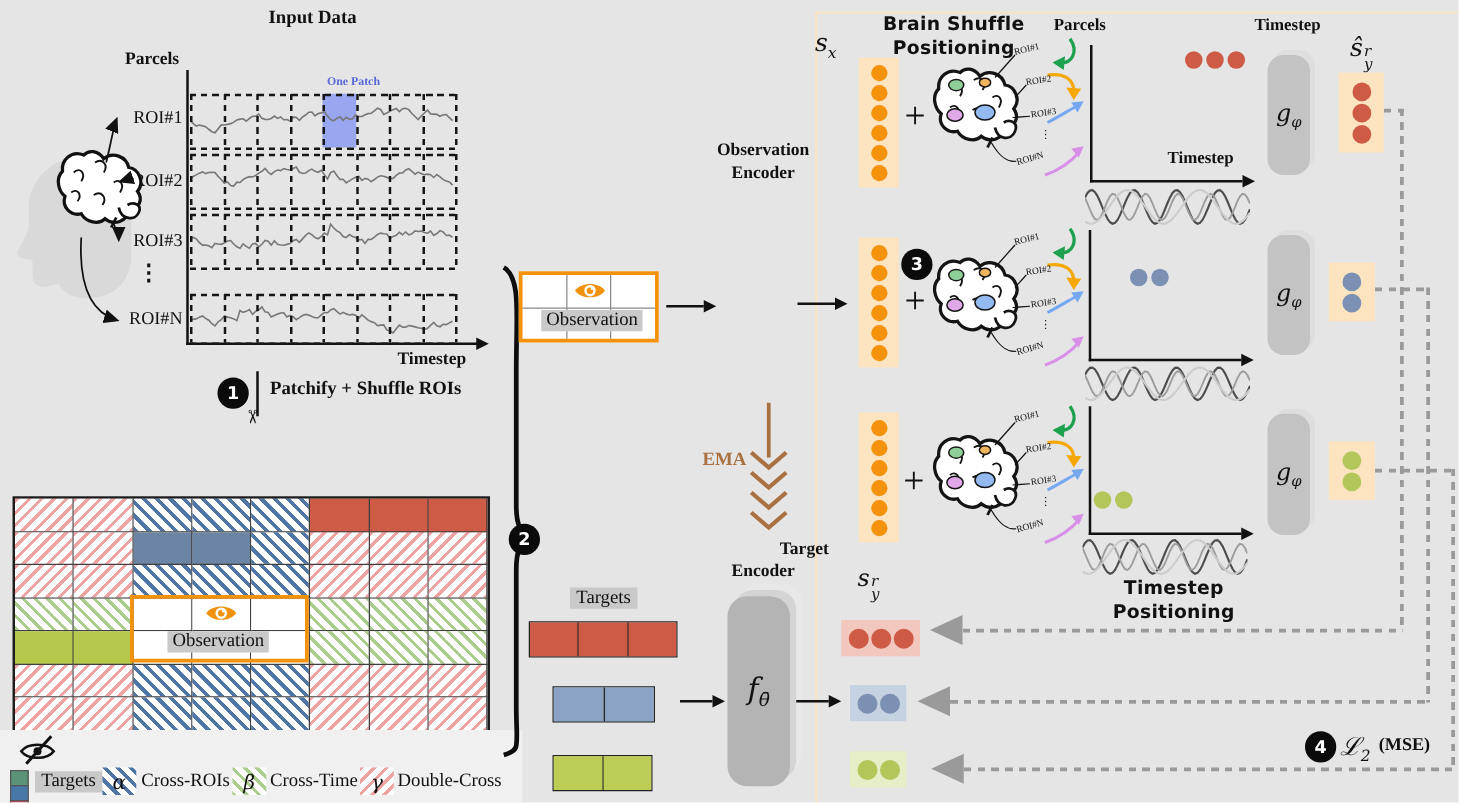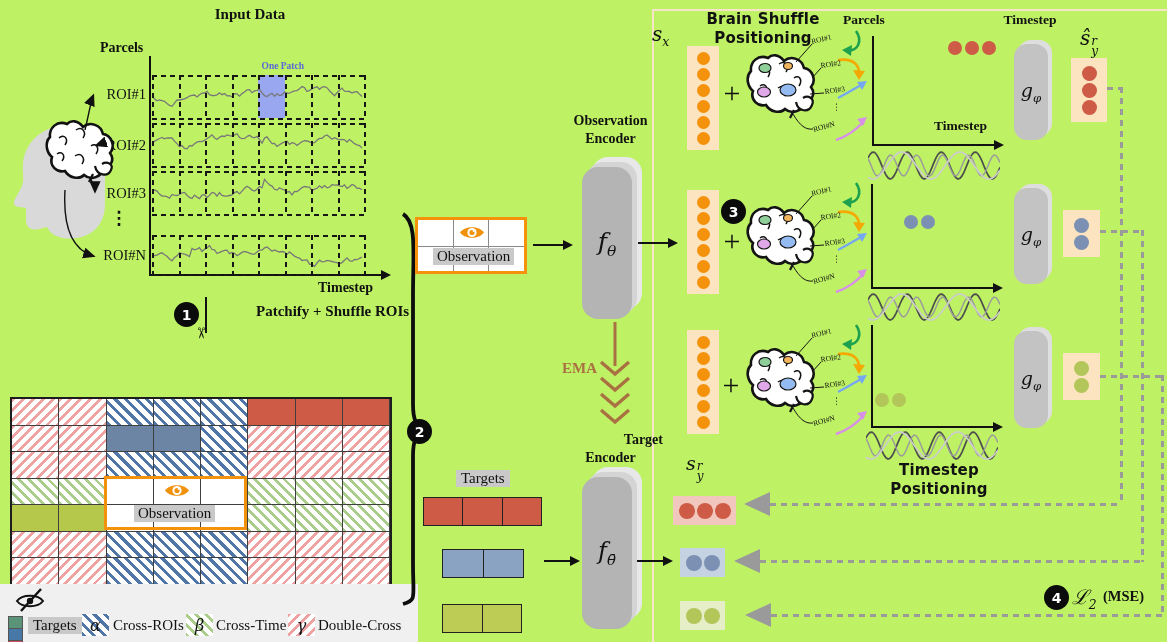--- a/index.html
+++ b/index.html
@@ -1,16 +1,16 @@
 <!DOCTYPE html>
 <html><head>
 <meta charset="utf-8">
 <style>
   html,body{margin:0;padding:0;background:#fff;}
-  #canvas{position:relative;width:1167px;height:642px;background:#bef264;overflow:hidden;
+  #canvas{position:relative;width:1167px;height:642px;background:#e5e5e5;overflow:hidden;
           font-family:"Liberation Serif",serif;color:#111;}
   .abs{position:absolute;}
   .c{text-align:center;}
   .b{font-weight:bold;}
   .hand{font-family:"DejaVu Sans",sans-serif;font-weight:700;letter-spacing:.2px;}
   .serif15{font-size:15px;}
   .math{font-style:italic;font-family:"DejaVu Serif",serif;}
   sub{font-size:.62em;}
   
   .badge{position:absolute;width:25px;height:25px;border-radius:50%;background:#0b0b0b;color:#fff;
@@ -147,21 +147,21 @@
     </g>
     <path d="M80,45 C84,28 86,16 88,11" fill="none" stroke="#111" stroke-width="1.4" marker-end="url(#arrB)"></path>
     <path d="M102,58 C98,58 95,59 92,60" fill="none" stroke="#111" stroke-width="1.4" marker-end="url(#arrB)"></path>
     <path d="M85,92 C88,99 90,103 90,106" fill="none" stroke="#111" stroke-width="1.4" marker-end="url(#arrB)"></path>
     <path d="M60,105 C58,140 66,164 88,171" fill="none" stroke="#111" stroke-width="1.4" marker-end="url(#arrB)"></path>
   </svg>
 
   <div class="badge" style="left:174px;top:302px;">1</div>
   <div class="vline" style="left:205px;top:297px;height:36px;width:1.6px;"></div>
   <div class="abs" style="left:195px;top:324px;font-size:15px;transform:rotate(90deg);">✂</div>
-  <div class="abs b" style="left:216px;top:303px;font-size:15px;margin-left:40px;">Patchify + Shuffle ROIs</div>
+  <div class="abs b" style="left:216px;top:303px;font-size:15px;">Patchify + Shuffle ROIs</div>
 
   <div id="mask-grid">
       <div class="mc m-rh"></div>
       <div class="mc m-rh"></div>
       <div class="mc m-bh"></div>
       <div class="mc m-bh"></div>
       <div class="mc m-bh"></div>
       <div class="mc m-rs"></div>
       <div class="mc m-rs"></div>
       <div class="mc m-rs"></div>
@@ -257,23 +257,20 @@
   </div>
   <svg class="abs" style="left:459px;top:224px;" width="26" height="17" viewBox="0 0 26 17">
       <use href="#eyeG"></use>
     </svg>
   <div class="obslabel" style="left:433px;top:248px;">Observation</div>
   <div class="hline" style="left:533px;top:244px;width:30px;"></div>
   <div class="tri-r" style="left:563px;top:240px;"></div>
 
   <div class="abs b c" style="left:558px;top:113px;width:105px;font-size:14px;">Observation</div>
   <div class="abs b c" style="left:558px;top:131px;width:105px;font-size:14px;">Encoder</div>
-  <div class="encblock" style="left:582px;top:167px;width:50px;height:152px;">
-    <span class="math" style="font-size:25px;"><span>f</span><sub>θ</sub></span>
-  </div>
   <div class="hline" style="left:638px;top:242px;width:30px;"></div>
   <div class="tri-r" style="left:668px;top:238px;"></div>
 
   <div class="abs b" style="left:562px;top:360px;font-size:15px;color:#a97142;">EMA</div>
   <svg class="abs" style="left:597px;top:322px;" width="36" height="104" viewBox="0 0 36 104">
     <line x1="18" y1="0" x2="18" y2="44" stroke="#a97142" stroke-width="3"></line>
     <polyline points="4,40 18,52 32,40" fill="none" stroke="#a97142" stroke-width="3.4"></polyline>
     <polyline points="4,56 18,68 32,56" fill="none" stroke="#a97142" stroke-width="3.4"></polyline>
     <polyline points="4,72 18,84 32,72" fill="none" stroke="#a97142" stroke-width="3.4"></polyline>
     <polyline points="4,88 18,100 32,88" fill="none" stroke="#a97142" stroke-width="3.4"></polyline>

